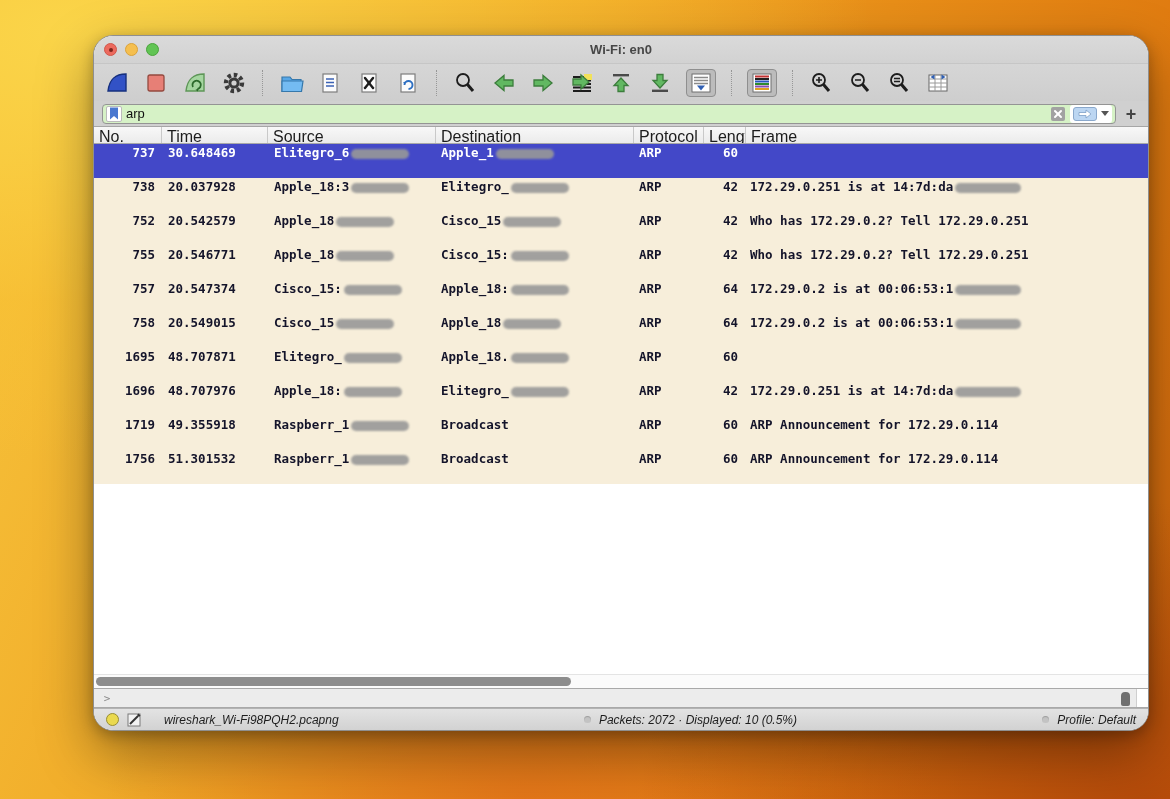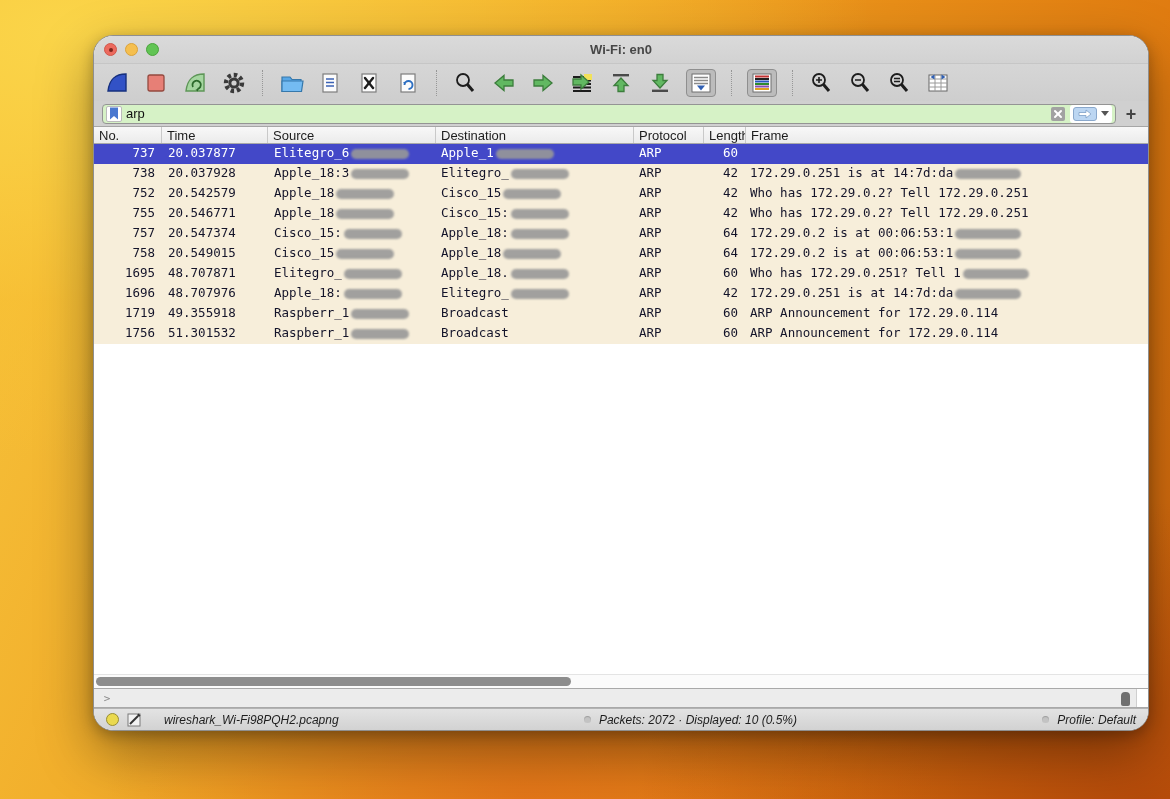--- a/index.html
+++ b/index.html
@@ -61,26 +61,26 @@
   .fapplywrap { background:#fff; border-radius:3px; display:flex; align-items:center; height:18px; padding:0 3px; gap:4px; }
   .fapply { width:24px; height:14px; background:#bcd6f2; border:1px solid #8aa8cc; border-radius:3px;
     display:flex; align-items:center; justify-content:center; }
   .fcaret { width:0; height:0; border-left:4px solid transparent; border-right:4px solid transparent; border-top:5px solid #555; }
   .fplus { font-size:18px; color:#444; font-weight:bold; width:18px; text-align:center; line-height:18px; }
 
   
   .list { flex:1; display:flex; flex-direction:column; background:#fff; overflow:hidden; }
   .phead {
     height:17px; flex:0 0 17px; display:flex; background:linear-gradient(#f8f8f8,#ebebeb);
-    border-bottom:1px solid #a8a8a8; font-size:13px; color:#1c1c1c;
+    border-bottom:1px solid #a8a8a8; font-size:16px; color:#1c1c1c;
   }
   .phead > span { overflow:hidden; white-space:nowrap; border-right:1px solid #c9c9c9; padding:1px 0 0 5px; }
   .prow {
-    height:20px; flex:0 0 18px; display:flex; background:#f7eeda; color:#14142a;
-    font-family:"DejaVu Sans Mono", monospace; font-size:12.5px; line-height:18px; white-space:nowrap;
+    height:34px; flex:0 0 18px; display:flex; background:#f7eeda; color:#14142a;
+    font-family:"DejaVu Sans Mono", monospace; font-size:12.5px; line-height:18px; white-space:nowrap;font-weight:bold;
   }
   .prow.selected { background:#4348c8; color:#ffffff; }
   .prow > span { overflow:hidden; white-space:nowrap; }
   .c-no    { width:68px;  flex:0 0 68px;  text-align:right; padding-right:7px; }
   .c-time  { width:106px; flex:0 0 106px; padding-left:6px; }
   .c-src   { width:168px; flex:0 0 168px; padding-left:6px; }
   .c-dst   { width:198px; flex:0 0 198px; padding-left:5px; }
   .c-proto { width:70px;  flex:0 0 70px;  padding-left:5px; }
   .c-len   { width:42px;  flex:0 0 42px;  text-align:right; padding-right:8px; }
   .c-info  { flex:1; padding-left:4px; }
@@ -335,21 +335,21 @@
       <span class="c-time">Time</span>
       <span class="c-src">Source</span>
       <span class="c-dst">Destination</span>
       <span class="c-proto">Protocol</span>
       <span class="c-len" style="text-align:left; padding-left:5px;">Length</span>
       <span class="c-info" style="border-right:none;">Frame</span>
     </div>
     <div id="rows">
   <div class="prow selected">
     <span class="c-no">737</span>
-    <span class="c-time">20.037877</span>
+    <span class="c-time">30.648469</span>
     <span class="c-src">Elitegro_6<span class="smudge"></span></span>
     <span class="c-dst">Apple_1<span class="smudge"></span></span>
     <span class="c-proto">ARP</span>
     <span class="c-len">60</span>
   </div>
 
   <div class="prow">
     <span class="c-no">738</span>
     <span class="c-time">20.037928</span>
     <span class="c-src">Apple_18:3<span class="smudge"></span></span>
@@ -399,21 +399,20 @@
     <span class="c-info">172.29.0.2 is at 00:06:53:1<span class="smudge"></span></span>
   </div>
 
   <div class="prow">
     <span class="c-no">1695</span>
     <span class="c-time">48.707871</span>
     <span class="c-src">Elitegro_<span class="smudge"></span></span>
     <span class="c-dst">Apple_18.<span class="smudge"></span></span>
     <span class="c-proto">ARP</span>
     <span class="c-len">60</span>
-    <span class="c-info">Who has 172.29.0.251? Tell 1<span class="smudge"></span></span>
   </div>
 
   <div class="prow">
     <span class="c-no">1696</span>
     <span class="c-time">48.707976</span>
     <span class="c-src">Apple_18:<span class="smudge"></span></span>
     <span class="c-dst">Elitegro_<span class="smudge"></span></span>
     <span class="c-proto">ARP</span>
     <span class="c-len">42</span>
     <span class="c-info">172.29.0.251 is at 14:7d:da<span class="smudge"></span></span>

